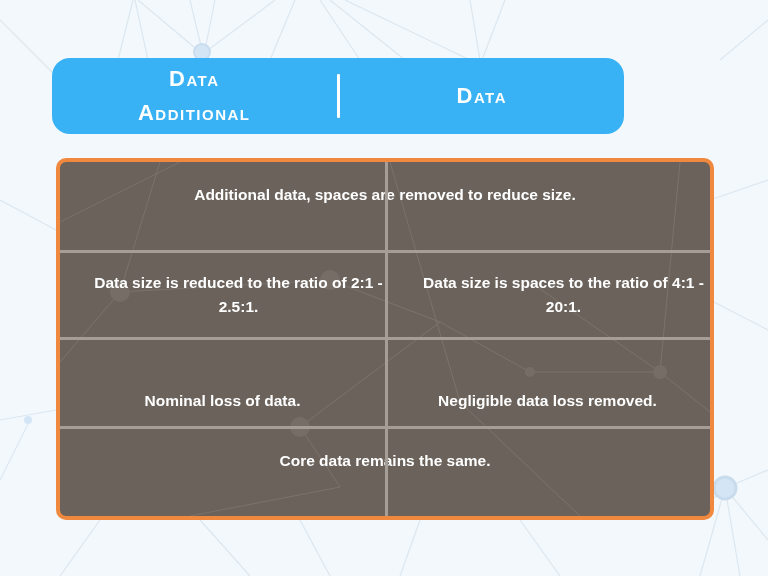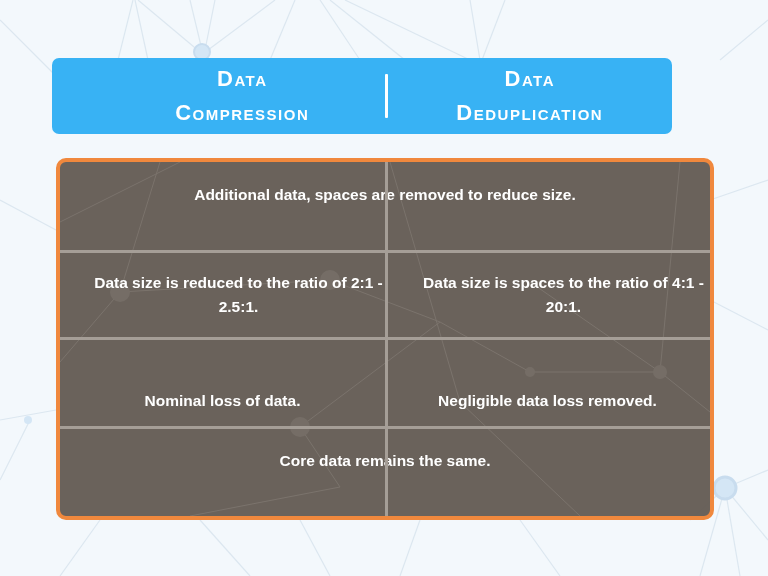--- a/index.html
+++ b/index.html
@@ -4,22 +4,22 @@
 <style>
   html, body { margin:0; padding:0; }
   body {
     width:768px; height:576px; overflow:hidden; position:relative;
     background:#f3f8fc;
     font-family:"Liberation Sans", "DejaVu Sans", sans-serif;
   }
   svg.bg { position:absolute; left:0; top:0; width:768px; height:576px; }
   .header {
     position:absolute; left:52px; top:58px; width:572px; height:76px;
-    background:#38b2f4; border-radius:7px;
-    display:flex; align-items:center;padding-left:48px;
+    background:#38b2f4; border-radius:18px;
+    display:flex; align-items:center;
   }
   .header .col {
     flex:1; text-align:center; color:#fff; font-weight:bold;
     font-size:22px; letter-spacing:1.5px; line-height:34px;
     font-variant:small-caps;
   }
   .header .sep { width:3px; height:44px; background:#fff; border-radius:1px; }
   .table {
     position:absolute; left:56px; top:158px; width:650px; height:354px;
     border:4px solid #f0883d; border-radius:10px;
@@ -71,26 +71,25 @@
     <line x1="520" y1="520" x2="560" y2="576"></line>
   </g>
   <circle cx="202" cy="52" r="8" fill="#d4e6f5" stroke="#c8dcee" stroke-width="2"></circle>
   <circle cx="725" cy="488" r="11" fill="#d4e6f5" stroke="#c8dcee" stroke-width="3"></circle>
   <circle cx="28" cy="420" r="4" fill="#d4e6f5"></circle>
 </svg>
 
 <div class="header">
   <div class="col">
     <div>Data</div>
-    <div>Compression</div>
+    <div>Additional</div>
   </div>
   <div class="sep"></div>
   <div class="col">
     <div>Data</div>
-    <div>Deduplication</div>
   </div>
 </div>
 
 <div class="table">
   <svg class="net" viewBox="0 0 650 354">
     <g stroke="#9a938c" stroke-width="1" fill="none">
       <line x1="0" y1="60" x2="120" y2="0"></line>
       <line x1="60" y1="130" x2="270" y2="118"></line>
       <line x1="270" y1="118" x2="380" y2="160"></line>
       <line x1="380" y1="160" x2="470" y2="210"></line>

